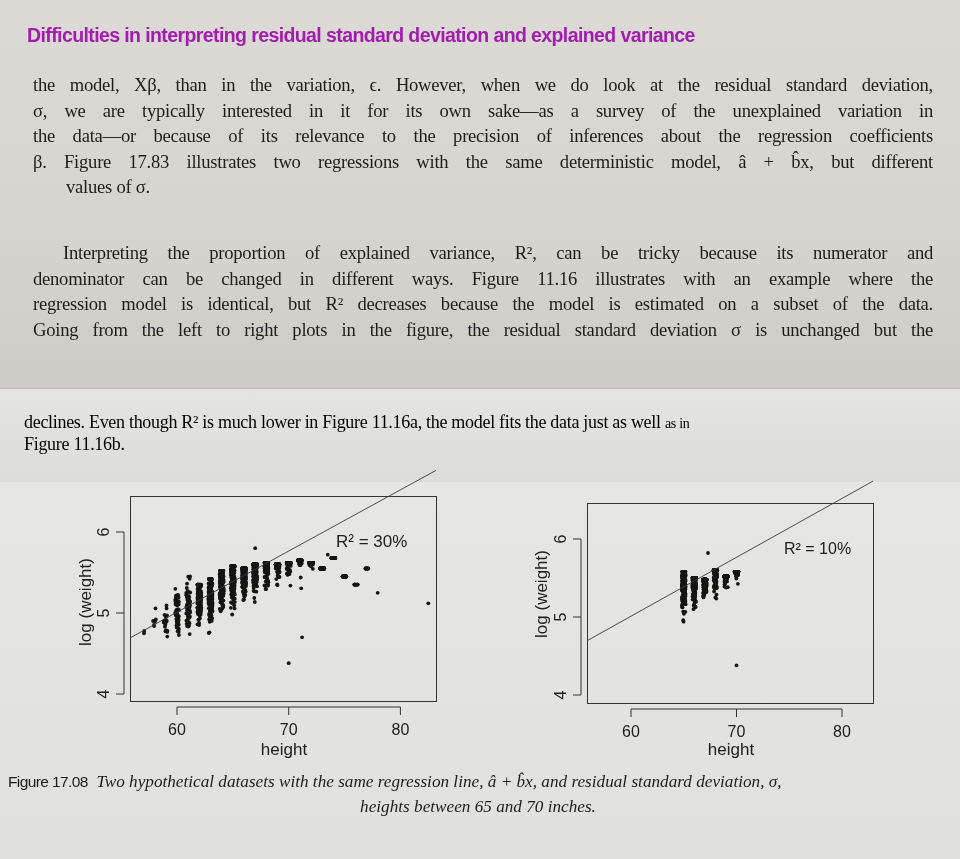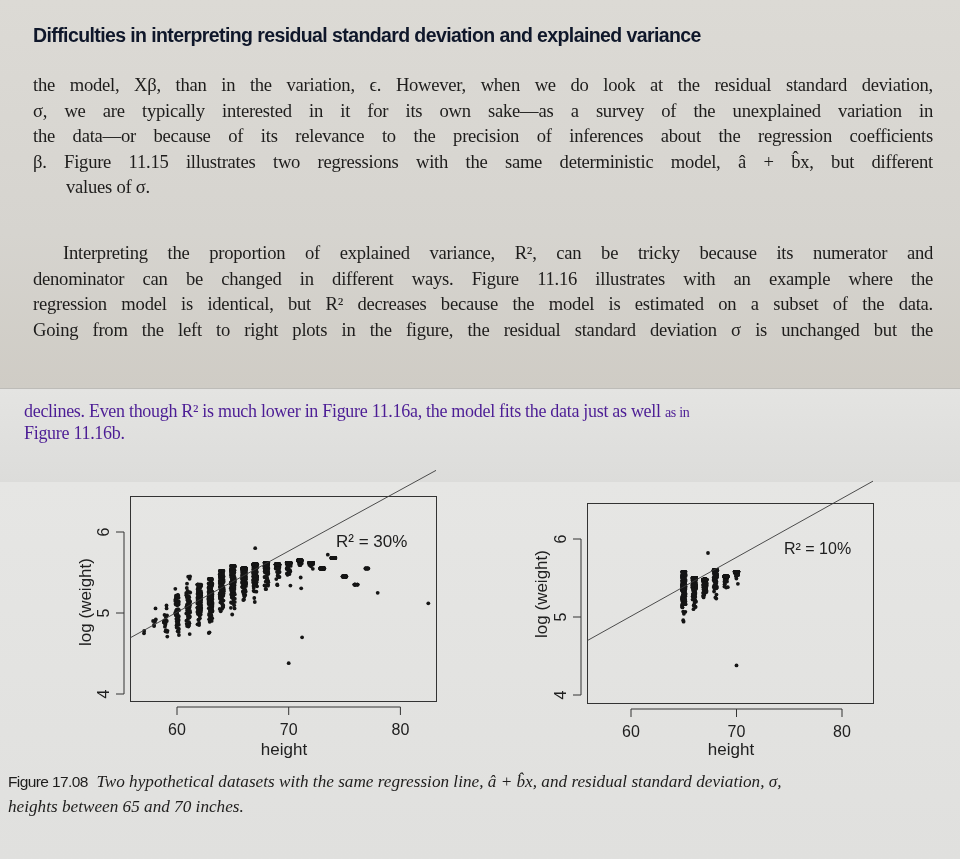--- a/index.html
+++ b/index.html
@@ -3,53 +3,53 @@
 <meta charset="utf-8">
 <style>
   html,body{margin:0;padding:0;}
   body{width:960px;height:859px;position:relative;overflow:hidden;background:#d9d8d3;
        font-family:"Liberation Serif","DejaVu Serif",serif;color:#1c1b1a;}
   .sec{position:absolute;left:0;width:960px;}
   #sec-top{top:0;height:388px;background:linear-gradient(180deg,#dcdad5 0%,#d6d4cf 60%,#cfccc5 100%);}
   #sec-mid{top:388px;height:94px;background:linear-gradient(180deg,#e4e4e2 0%,#dcdcda 100%);
            border-top:1px solid #bdbcb8;border-bottom:1px solid #a9a9a7;}
   #sec-bot{top:482px;height:377px;background:linear-gradient(180deg,#e6e6e4 0%,#e0e0de 100%);}
-  .heading{position:absolute;left:33px;top:24px;font-family:"Liberation Sans","DejaVu Sans",sans-serif;
-           font-size:19.5px;font-weight:bold;letter-spacing:-0.6px;color:#0f172a;white-space:nowrap;}
+  .heading{position:absolute;left:27px;top:24px;font-family:"Liberation Sans","DejaVu Sans",sans-serif;
+           font-size:19.5px;font-weight:bold;letter-spacing:-0.6px;color:#a21caf;white-space:nowrap;}
   .para{position:absolute;left:33px;width:900px;font-size:18.6px;line-height:25.6px;
         text-align:justify;letter-spacing:-0.25px;color:#1e1d1c;}
   .para .ln{display:block;white-space:nowrap;text-align-last:justify;text-align:justify;}
   .para .ln.last{text-align-last:left;margin-left:33px;}
   .indent{padding-left:30px;}
   #p1{top:72px;}
   #p2{top:240px;}
-  #p3{position:absolute;left:24px;top:401px;width:910px;font-size:18px;line-height:21px;color:#4c1d95;
+  #p3{position:absolute;left:24px;top:412px;width:910px;font-size:18px;line-height:21px;color:#000000;
       letter-spacing:-0.3px;filter:blur(0.3px);}
   #p3 .ln{display:block;white-space:nowrap;}
   .small{font-size:14px;}
   .caption{position:absolute;left:8px;top:770px;width:940px;font-size:17.2px;line-height:24.6px;color:#1e1d1c;}
   .caption .ln{display:block;white-space:nowrap;}
   .caption .lbl{font-family:"Liberation Sans","DejaVu Sans",sans-serif;font-size:15.5px;letter-spacing:-0.6px;}
-  .caption .it{font-style:italic;}
+  .caption .it{font-style:italic;text-align:center;}
   svg text{font-family:"Liberation Sans","DejaVu Sans",sans-serif;fill:#202020;}
 </style>
 </head>
 <body>
 
 <div id="sec-top" class="sec"></div>
 <div id="sec-mid" class="sec"></div>
 <div id="sec-bot" class="sec"></div>
 
 <div class="heading">Difficulties in interpreting residual standard deviation and explained variance</div>
 
 <div class="para" id="p1">
   <span class="ln">the model, Xβ, than in the variation, ϵ. However, when we do look at the residual standard deviation,</span>
   <span class="ln">σ, we are typically interested in it for its own sake—as a survey of the unexplained variation in</span>
   <span class="ln">the data—or because of its relevance to the precision of inferences about the regression coefficients</span>
-  <span class="ln">β. Figure 11.15 illustrates two regressions with the same deterministic model, â + b̂x, but different</span>
+  <span class="ln">β. Figure 17.83 illustrates two regressions with the same deterministic model, â + b̂x, but different</span>
   <span class="ln last">values of σ.</span>
 </div>
 
 <div class="para" id="p2">
   <span class="ln indent">Interpreting the proportion of explained variance, R², can be tricky because its numerator and</span>
   <span class="ln">denominator can be changed in different ways. Figure 11.16 illustrates with an example where the</span>
   <span class="ln">regression model is identical, but R² decreases because the model is estimated on a subset of the data.</span>
   <span class="ln">Going from the left to right plots in the figure, the residual standard deviation σ is unchanged but the</span>
 </div>
 

